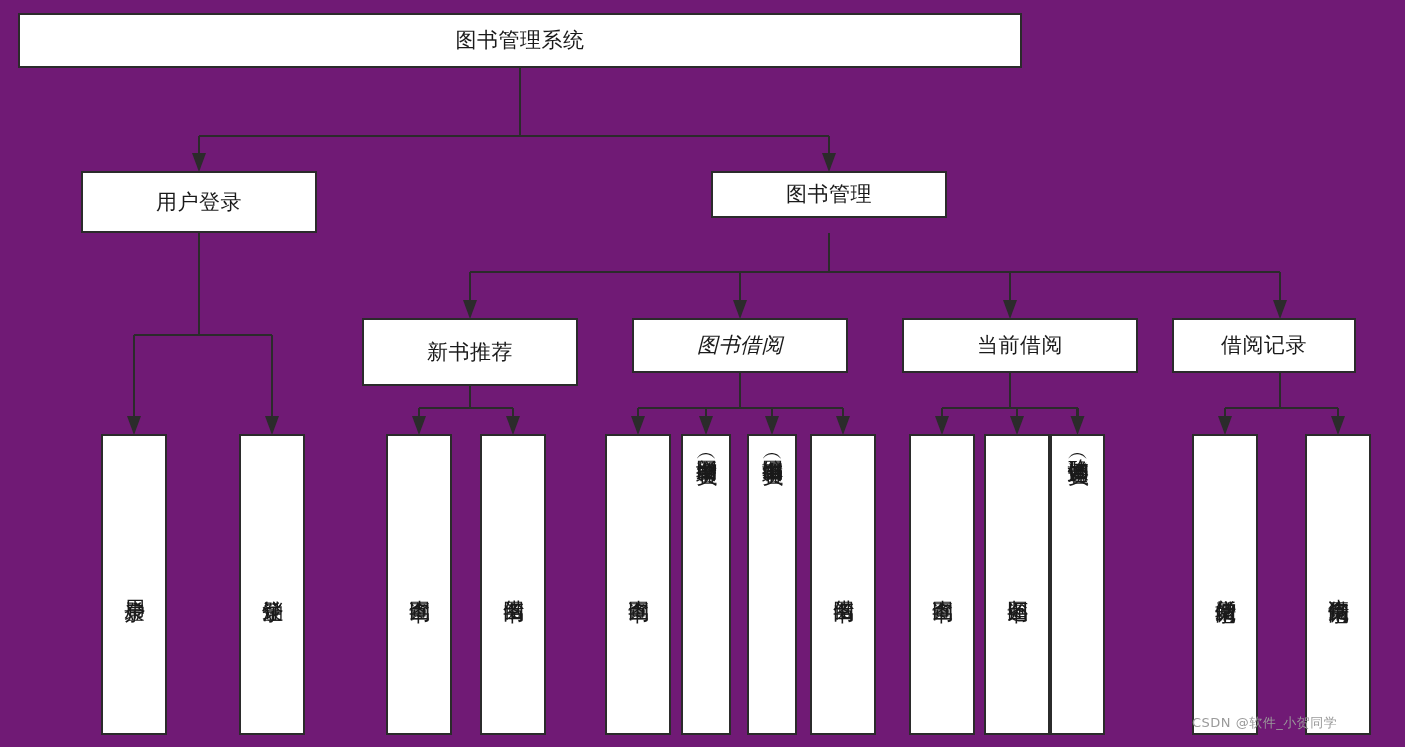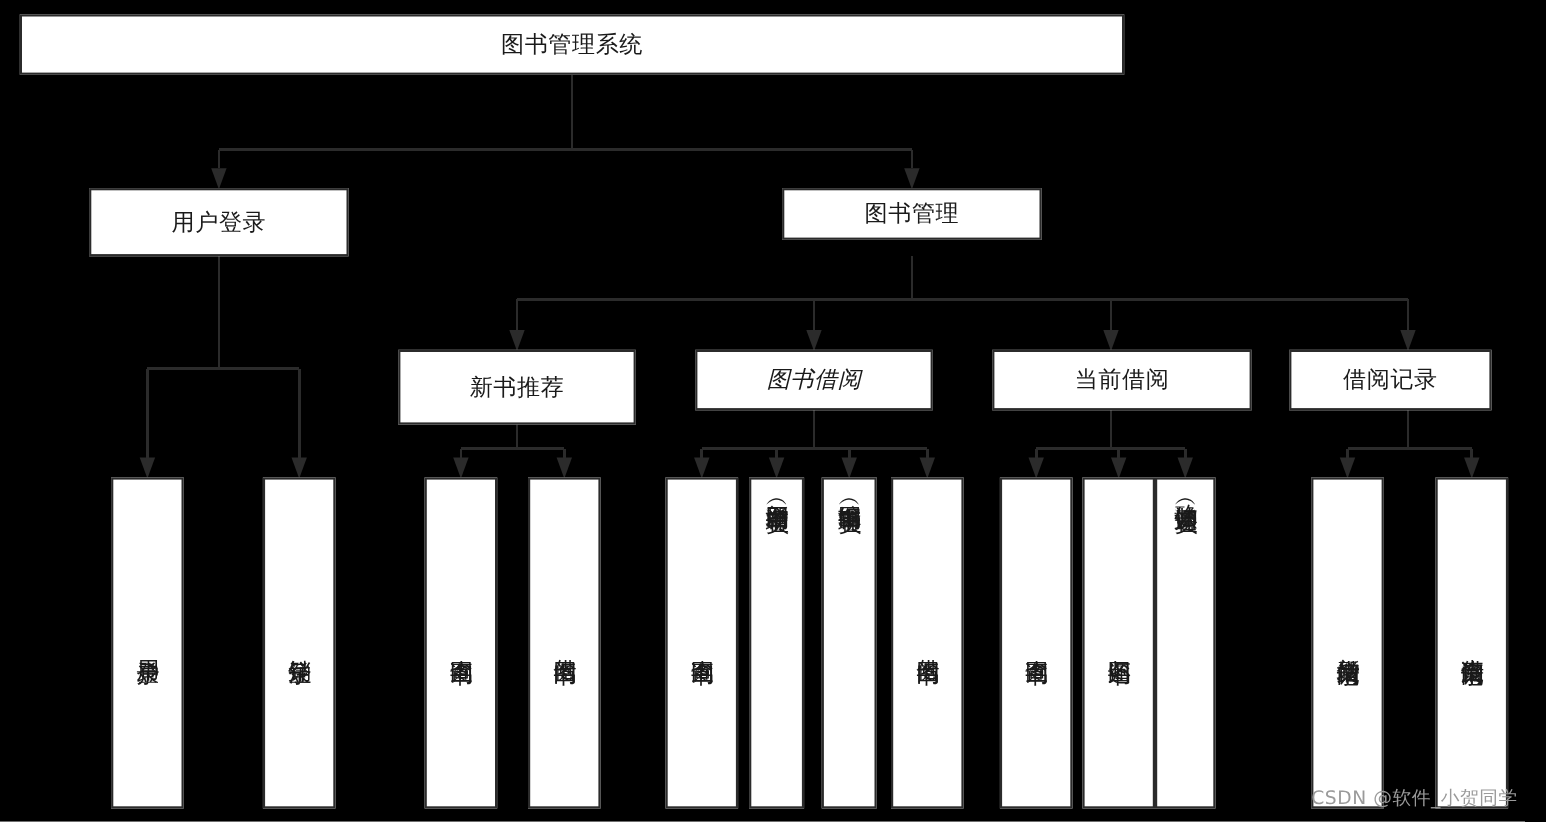--- a/index.html
+++ b/index.html
@@ -7,21 +7,21 @@
     padding: 0;
     background: #ffffff;
   }
   body {
     font-family: "DejaVu Sans", "Liberation Sans", sans-serif;
   }
   #canvas {
     position: relative;
     width: 1405px;
     height: 747px;
-    background: #000000;
+    background: #701a75;
     overflow: hidden;
   }
   #edges {
     position: absolute;
     left: 0;
     top: 0;
     width: 1405px;
     height: 747px;
     pointer-events: none;
   }
@@ -58,21 +58,21 @@
   .node.vertical.center .label {
     margin-top: auto;
     margin-bottom: auto;
   }
   .node.vertical.center {
     align-items: center;
     padding-top: 0;
   }
   .watermark {
     position: absolute;
-    font-size: 17px;
+    font-size: 13px;
     color: #9a9a9a;
     white-space: nowrap;
     letter-spacing: 0.5px;
   }
 </style>
 </head>
 <body>
 
 <div id="canvas">
 

